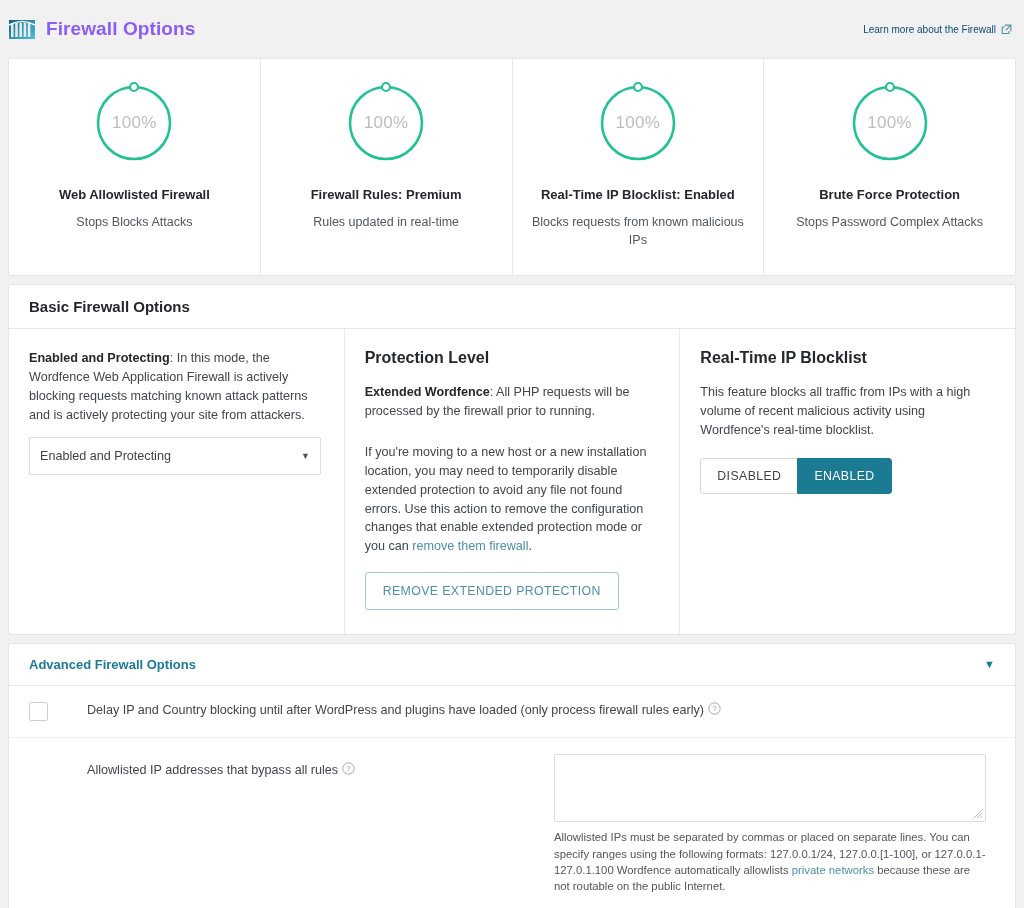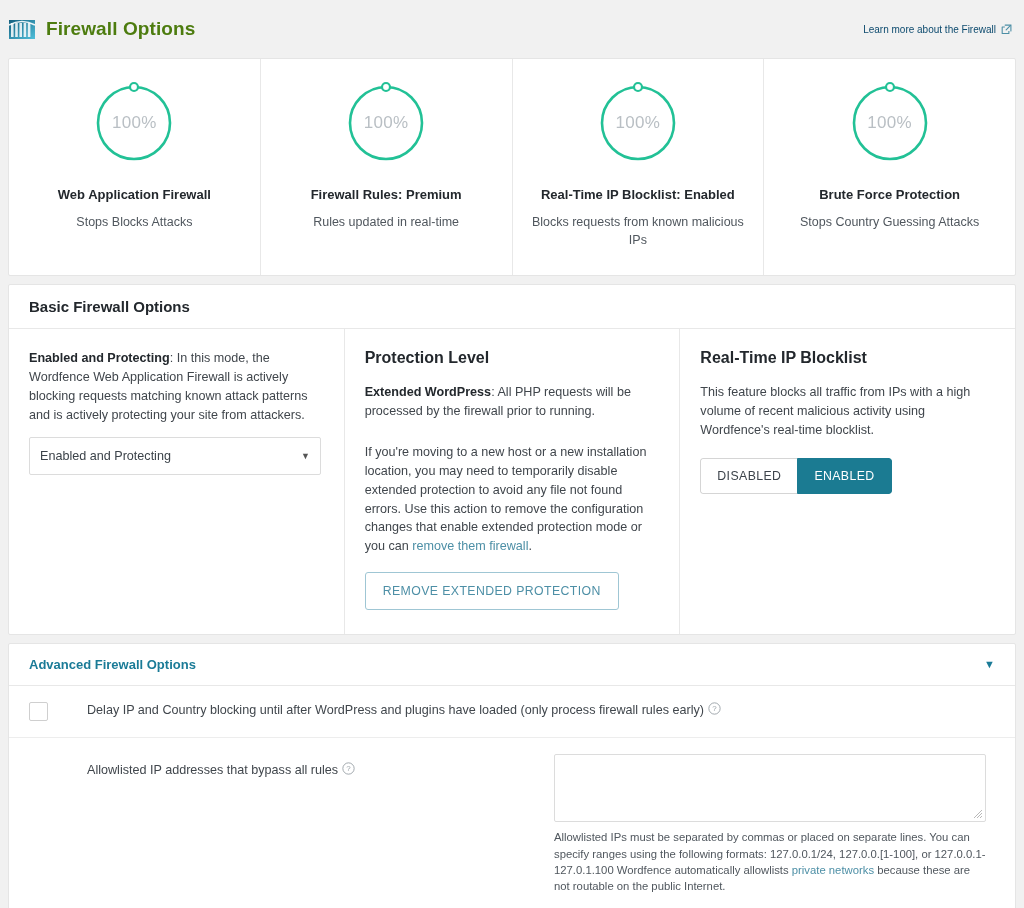--- a/index.html
+++ b/index.html
@@ -15,21 +15,21 @@
 
   
   .hdr {
     height: 58px;
     display: flex; align-items: center;
     padding: 0 12px 0 8px;
     background: #f1f1f1;
   }
   .hdr-logo { width: 28px; height: 26px; flex: 0 0 auto; margin-right: 10px; display:block; }
   .hdr-title {
-    font-size: 19px; font-weight: bold; color: #4d7c0f;
+    font-size: 19px; font-weight: bold; color: #8b5cf6;
     letter-spacing: .1px; flex: 1 1 auto;
   }
   .hdr-link {
     font-size: 10px; color: #0c4a6e; text-decoration: none;
     display: inline-flex; align-items: center; gap: 5px; white-space: nowrap;
   }
   .ext-icon { width: 11px; height: 11px; display:inline-block; }
 
   
   .cards {
@@ -169,21 +169,21 @@
   <div class="cards">
 
     <div class="card">
       <div class="gauge">
         <svg width="84" height="84" viewBox="0 0 84 84">
           <circle cx="42" cy="42" r="36" fill="none" stroke="#22c196" stroke-width="2.6"></circle>
           <circle cx="42" cy="6" r="4" fill="#ffffff" stroke="#22c196" stroke-width="2.2"></circle>
         </svg>
         <div class="gauge-label">100%</div>
       </div>
-      <div class="card-title">Web Application Firewall</div>
+      <div class="card-title">Web Allowlisted Firewall</div>
       <div class="card-sub">Stops Blocks Attacks</div>
     </div>
 
     <div class="card">
       <div class="gauge">
         <svg width="84" height="84" viewBox="0 0 84 84">
           <circle cx="42" cy="42" r="36" fill="none" stroke="#22c196" stroke-width="2.6"></circle>
           <circle cx="42" cy="6" r="4" fill="#ffffff" stroke="#22c196" stroke-width="2.2"></circle>
         </svg>
         <div class="gauge-label">100%</div>
@@ -206,40 +206,40 @@
 
     <div class="card">
       <div class="gauge">
         <svg width="84" height="84" viewBox="0 0 84 84">
           <circle cx="42" cy="42" r="36" fill="none" stroke="#22c196" stroke-width="2.6"></circle>
           <circle cx="42" cy="6" r="4" fill="#ffffff" stroke="#22c196" stroke-width="2.2"></circle>
         </svg>
         <div class="gauge-label">100%</div>
       </div>
       <div class="card-title">Brute Force Protection</div>
-      <div class="card-sub">Stops Country Guessing Attacks</div>
+      <div class="card-sub">Stops Password Complex Attacks</div>
     </div>
 
   </div>
 
   <div class="panel">
     <div class="panel-head">Basic Firewall Options</div>
     <div class="cols">
 
       <div class="col">
         <p><b>Enabled and Protecting</b><span>: In this mode, the Wordfence Web Application Firewall is actively blocking requests matching known attack patterns and is actively protecting your site from attackers.</span></p>
         <div class="sel">
           <span>Enabled and Protecting</span>
           <span class="arrow">▼</span>
         </div>
       </div>
 
       <div class="col">
         <h3>Protection Level</h3>
-        <p><b>Extended WordPress</b><span>: All PHP requests will be processed by the firewall prior to running.</span></p>
+        <p><b>Extended Wordfence</b><span>: All PHP requests will be processed by the firewall prior to running.</span></p>
         <p class="spaced"><span>If you're moving to a new host or a new installation location, you may need to temporarily disable extended protection to avoid any file not found errors. Use this action to remove the configuration changes that enable extended protection mode or you can </span><a class="inline" href="#">remove them firewall</a><span>.</span></p>
         <div class="btn-outline">REMOVE EXTENDED PROTECTION</div>
       </div>
 
       <div class="col">
         <h3>Real-Time IP Blocklist</h3>
         <p>This feature blocks all traffic from IPs with a high volume of recent malicious activity using Wordfence's real-time blocklist.</p>
         <div class="toggle">
           <div class="tg">DISABLED</div>
           <div class="tg on">ENABLED</div>

